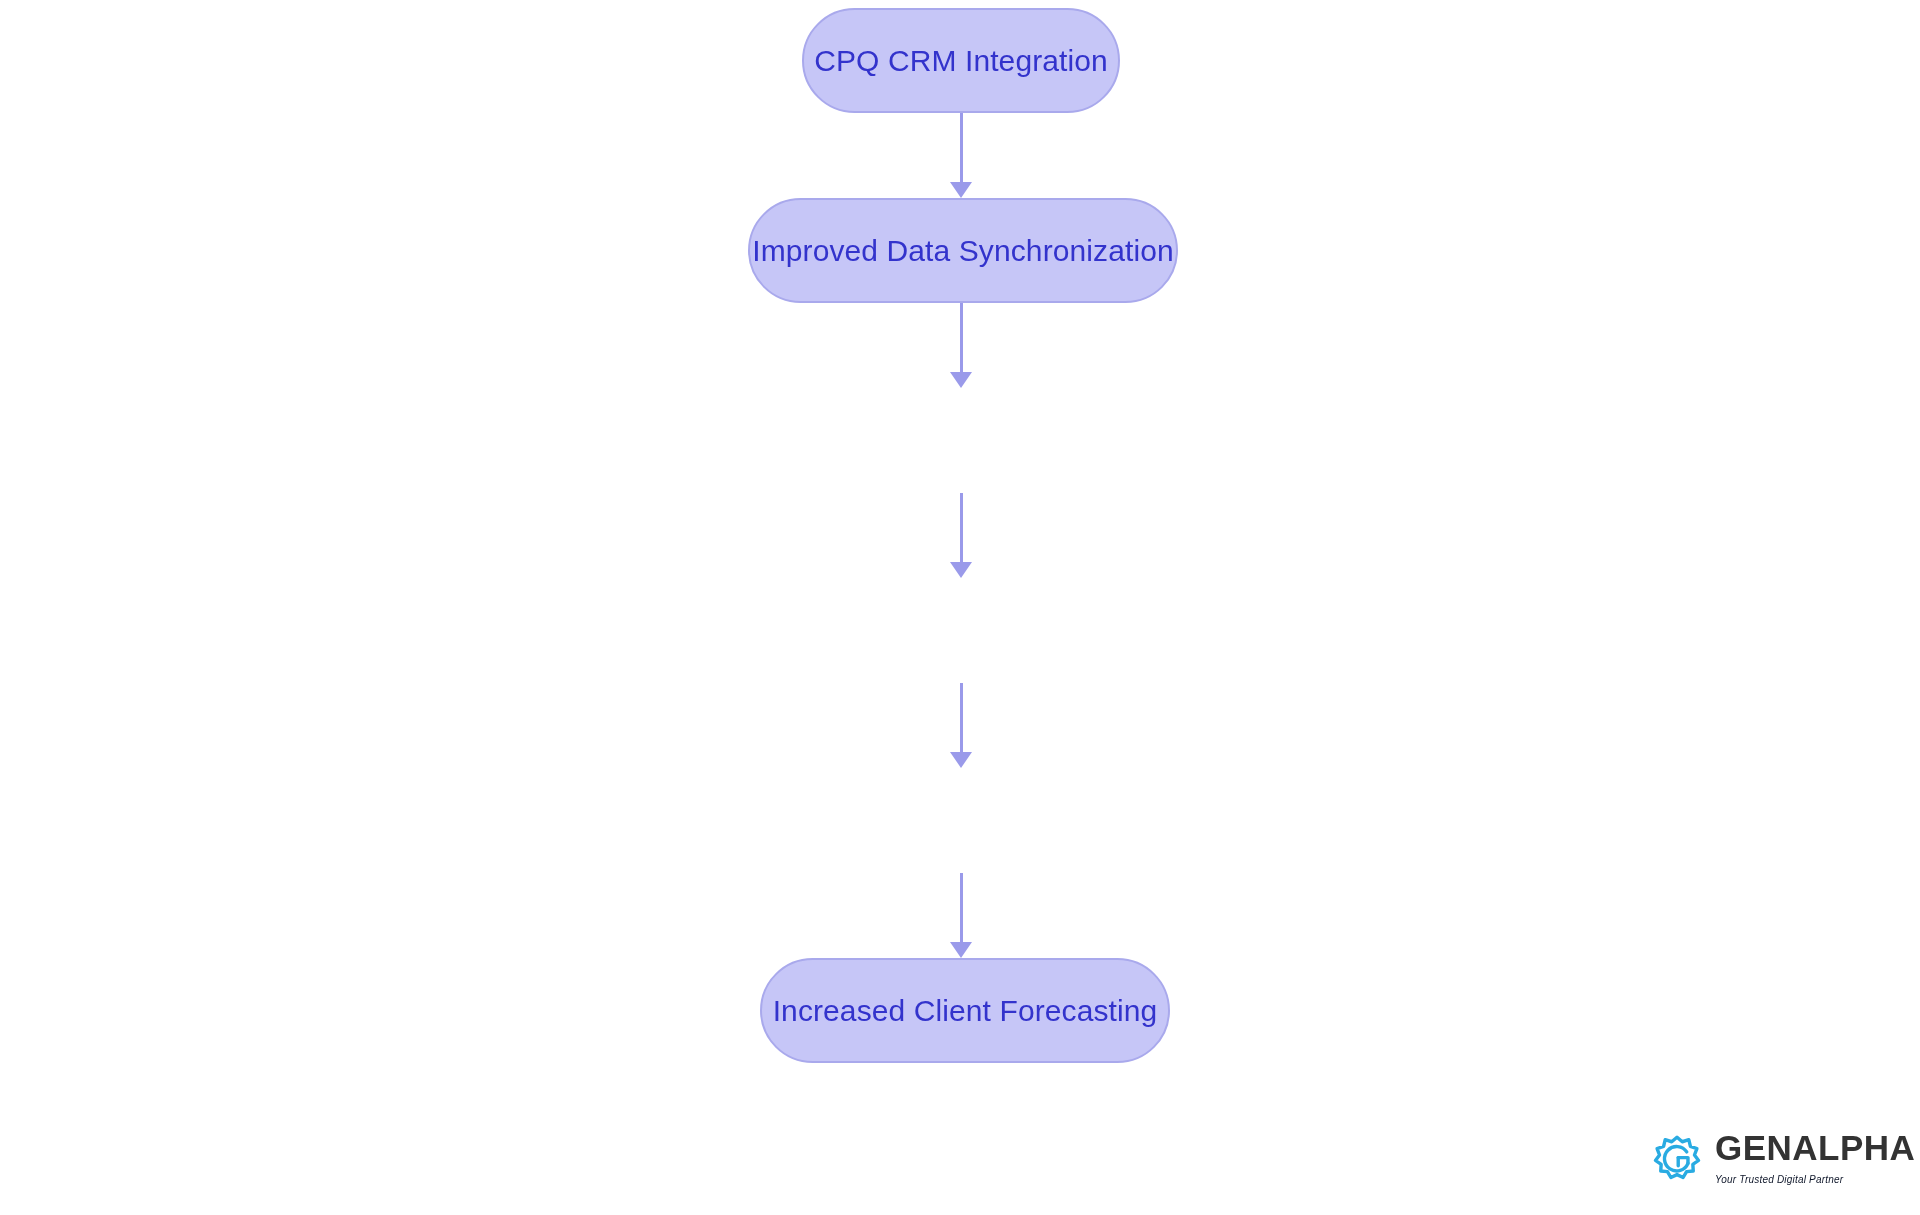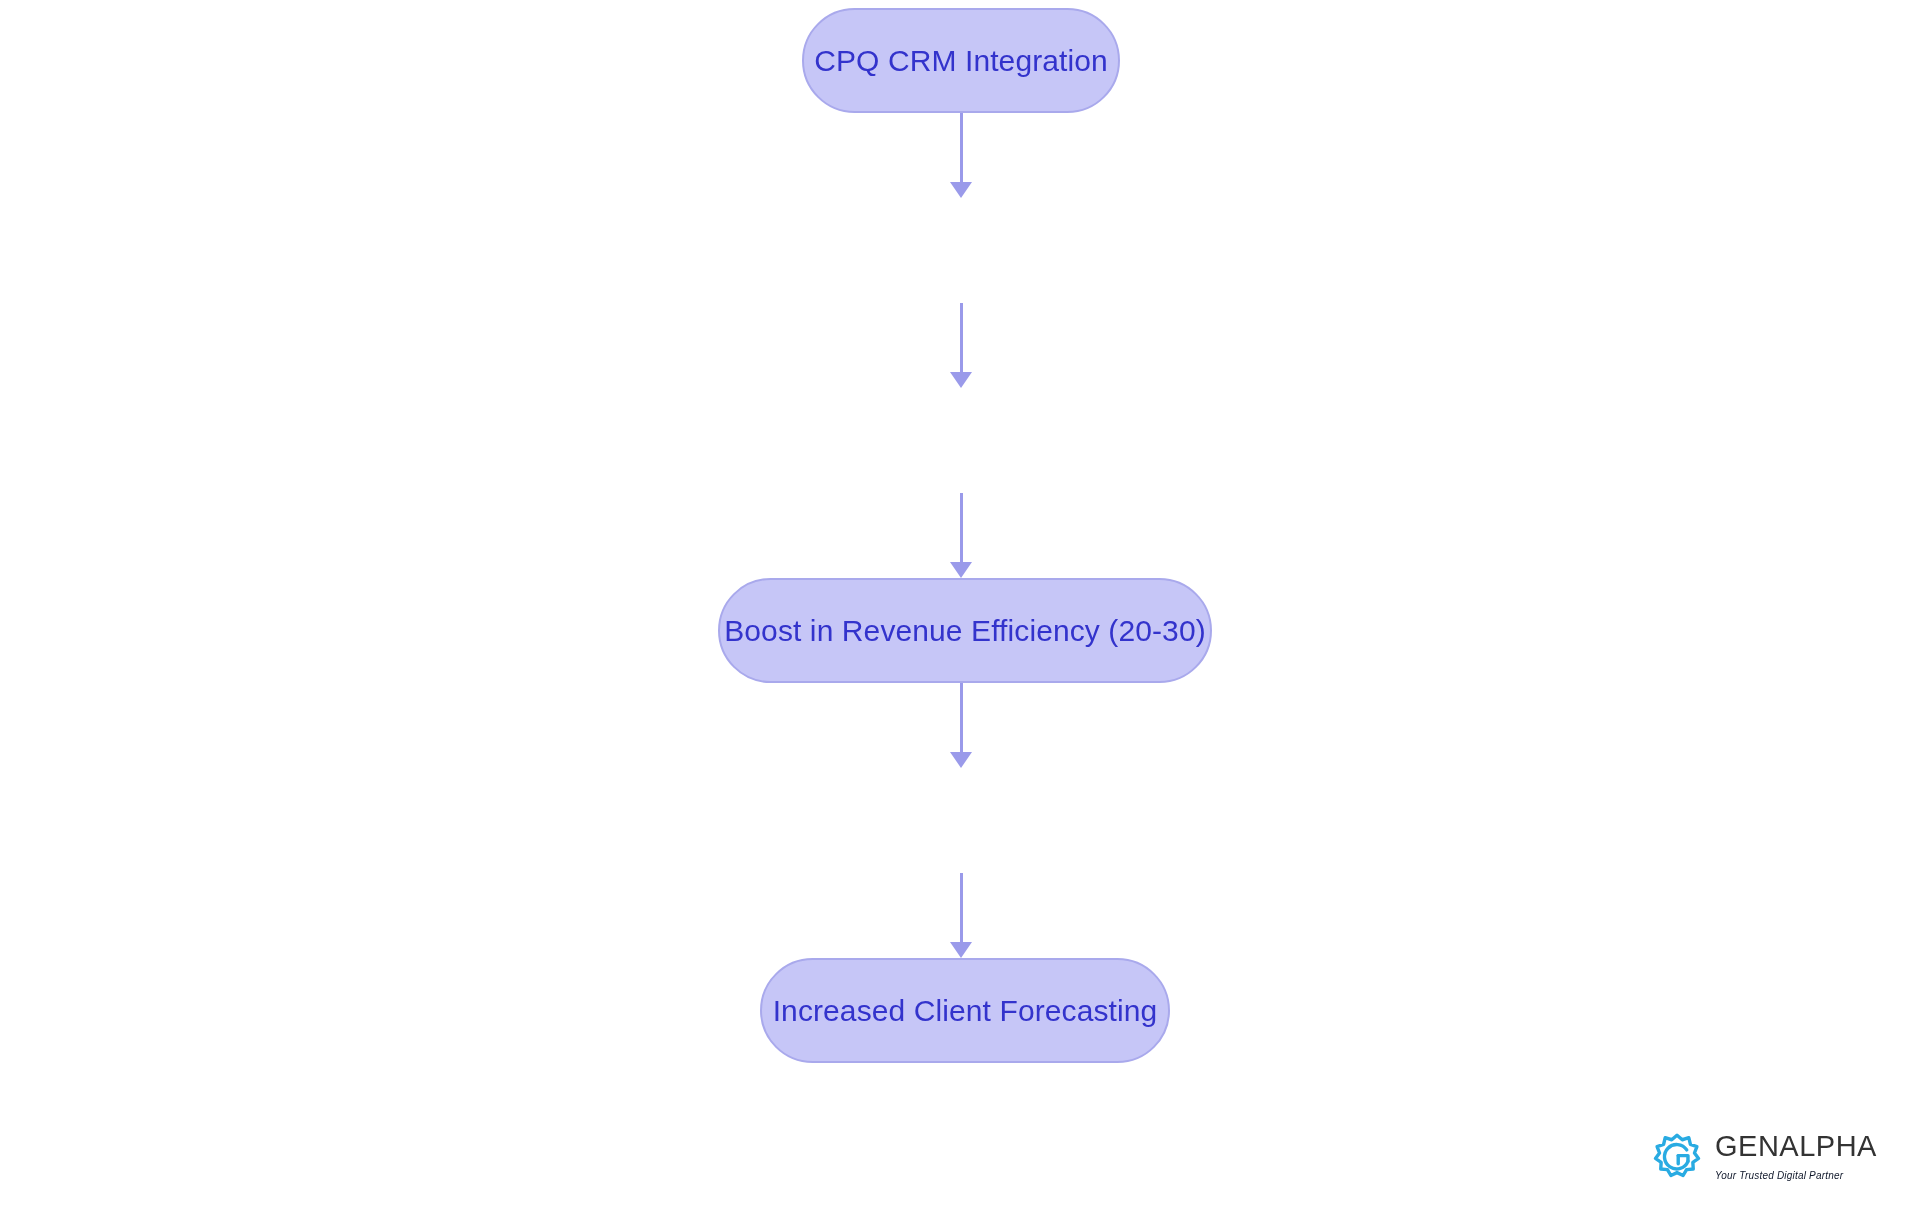--- a/index.html
+++ b/index.html
@@ -75,22 +75,22 @@
     flex: 0 0 auto;
   }
   #brand-logo .brand-text {
     display: flex;
     flex-direction: column;
     justify-content: center;
     line-height: 1;
   }
   #brand-logo .brand-name {
     font-family: "Liberation Sans", sans-serif;
-    font-size: 29px;
-    font-weight: normal;
+    font-size: 35px;
+    font-weight: bold;
     color: #333333;
     letter-spacing: 0.5px;
   }
   #brand-logo .brand-tagline {
     font-family: "Liberation Sans", sans-serif;
     font-size: 10px;
     font-style: italic;
     color: #0f172a;
     letter-spacing: 0.2px;
     margin-top: 10px;
@@ -123,25 +123,25 @@
 
   <div class="connector" style="left:961px; top:873px; height:85px;">
     <div class="stem" style="height:69px;"></div>
     <div class="head" style="top:69px;"></div>
   </div>
 
   <div class="flow-node" style="left:802px; top:8px; width:318px; height:105px;">
     <span>CPQ CRM Integration</span>
   </div>
 
+  <div class="flow-node" style="left:748px; top:198px; width:430px; height:105px;">
+    <span>Improved Data Synchronization</span>
+  </div>
 
 
-  <div class="flow-node" style="left:718px; top:578px; width:494px; height:105px;">
-    <span>Boost in Revenue Efficiency (20-30)</span>
-  </div>
 
 
   <div class="flow-node" style="left:760px; top:958px; width:410px; height:105px;">
     <span>Increased Client Forecasting</span>
   </div>
 
   <div id="brand-logo" style="left:1651px; top:1130px;">
     <span class="gear-wrap">
       <svg viewBox="0 0 64 64" width="52" height="52" aria-hidden="true">
         <g fill="none" stroke="#29abe2" stroke-width="4.2" stroke-linejoin="round" stroke-linecap="round">

